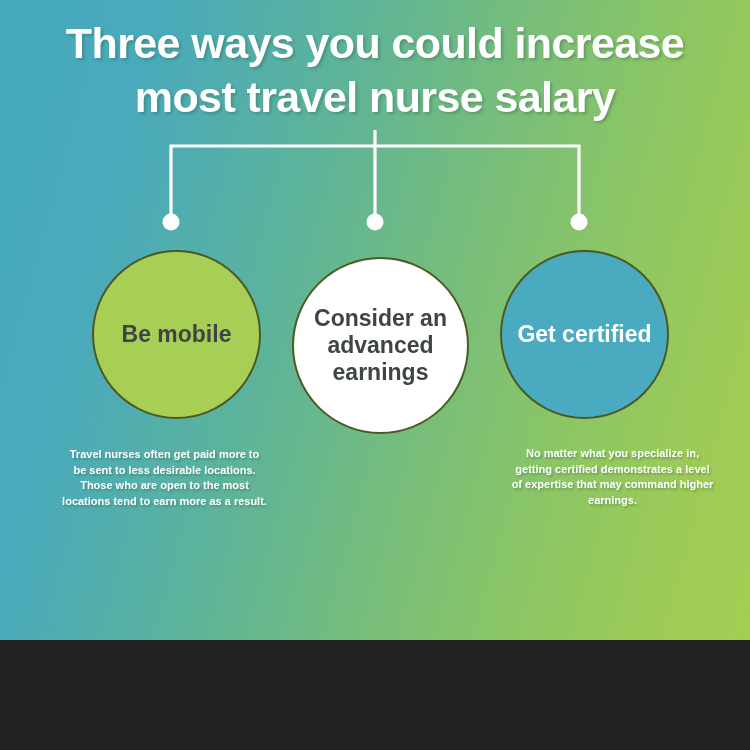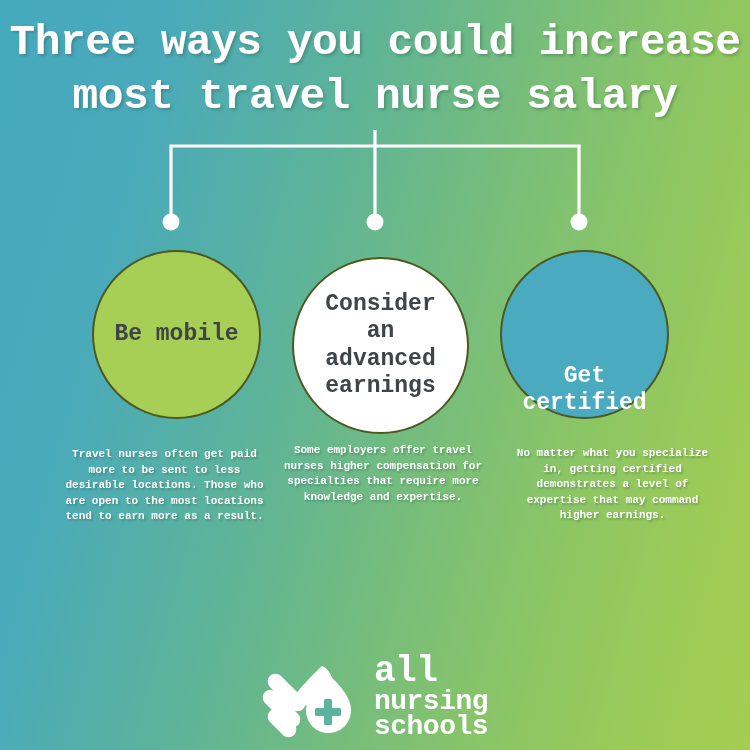--- a/index.html
+++ b/index.html
@@ -3,23 +3,23 @@
 <meta charset="utf-8">
 <style>
   html, body {
     margin: 0;
     padding: 0;
     background: #222;
   }
   #infographic {
     position: relative;
     width: 750px;
-    height: 750px;
+    height: 640px;
     overflow: hidden;
-    font-family: Liberation Mono, monospace;
+    font-family: Liberation Sans, sans-serif;
     background: linear-gradient(105deg,
         #45a9bd 0%,
         #49aabb 18%,
         #5cb39b 38%,
         #76bd7c 57%,
         #8dc663 75%,
         #9ecb56 90%,
         #a4cd52 100%);
   }
 
@@ -87,21 +87,20 @@
     background: #ffffff;
     border: 2px solid #4c5a22;
   }
   .c2 .circle-label { color: #3f4547; font-size: 23px; }
 
   .c3 {
     left: 500px; top: 250px;
     width: 169px; height: 169px;
     background: #4aaabf;
     border: 2px solid #4c5a22;
-    align-items: flex-end;
   }
   .c3 .circle-label { color: #ffffff; font-size: 23px; }
 
   
   .columns {
     position: absolute;
     top: 440px;
     left: 0;
     width: 750px;
     height: 200px;
@@ -171,21 +170,20 @@
     <div class="circle c2">
       <span class="circle-label">Consider an advanced earnings</span>
     </div>
     <div class="circle c3">
       <span class="circle-label">Get certified</span>
     </div>
   </div>
 
   <div class="columns">
     <div class="col col1">Travel nurses often get paid more to be sent to less desirable locations. Those who are open to the most locations tend to earn more as a result.</div>
-    <div class="col col2">Some employers offer travel nurses higher compensation for specialties that require more knowledge and expertise.</div>
     <div class="col col3">No matter what you specialize in, getting certified demonstrates a level of expertise that may command higher earnings.</div>
   </div>
 
   <div class="logo">
     <svg class="logo-mark" viewBox="0 0 92 80">
       <g fill="#ffffff">
         <path d="M60 6 C49 16 40 26 33 35 l11 11 C51 37 60 27 70 18 C68 12 64 7 60 6 Z"></path>
         <path d="M8 16 C5 19 5 24 8 27 l22 22 c3 3 8 3 11 0 3-3 3-8 0-11 L19 16 c-3-3-8-3-11 0 Z"></path>
         <path d="M3 32 C0 35 0 40 3 43 l22 22 c3 3 8 3 11 0 3-3 3-8 0-11 L14 32 c-3-3-8-3-11 0 Z"></path>
         <path d="M8 51 C5 54 5 59 8 62 l13 13 c3 3 8 3 11 0 3-3 3-8 0-11 L19 51 c-3-3-8-3-11 0 Z"></path>

